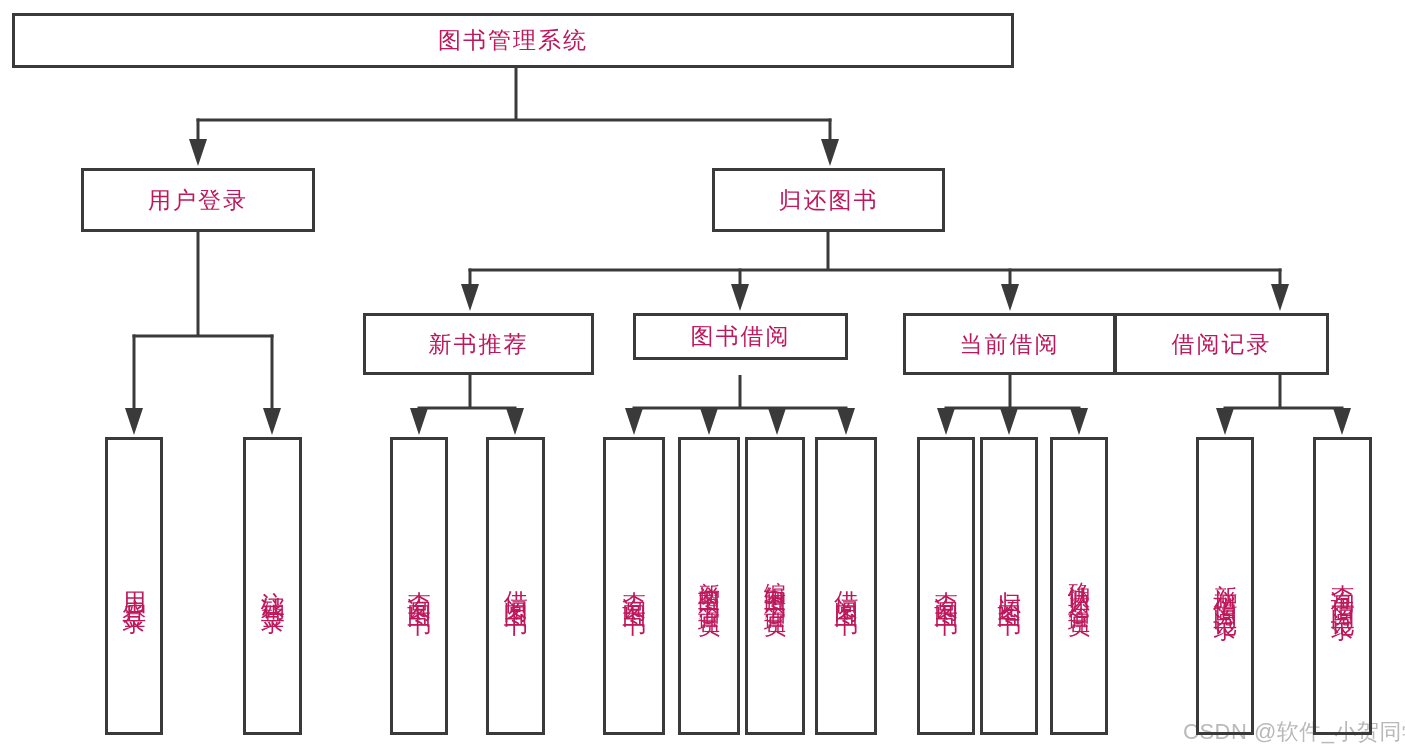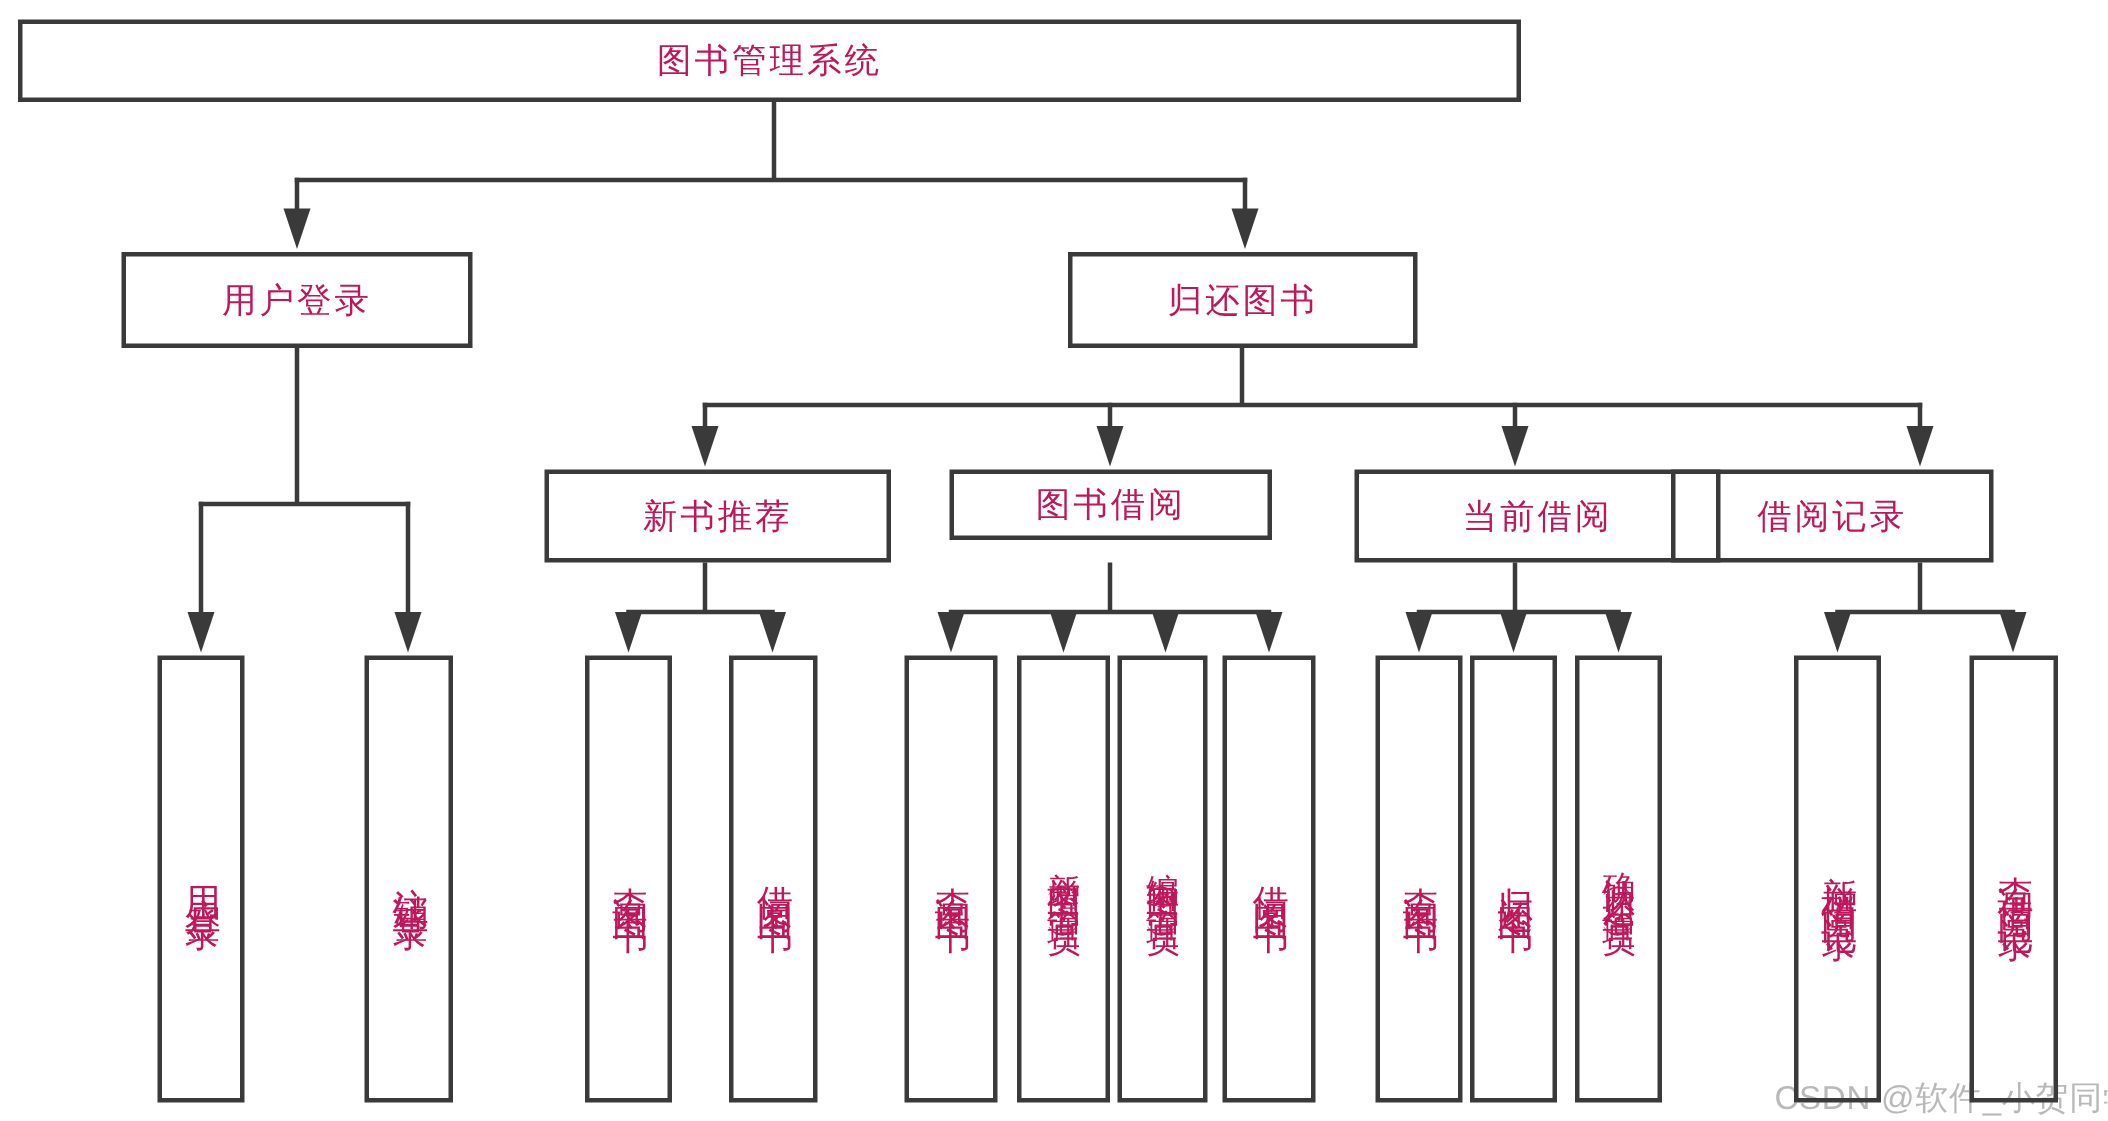--- a/index.html
+++ b/index.html
@@ -125,21 +125,21 @@
   <div class="box" style="left:712px;top:168px;width:233px;height:64px">
     <span class="h-label">归还图书</span>
   </div>
 
   <div class="box" style="left:363px;top:313px;width:231px;height:62px">
     <span class="h-label">新书推荐</span>
   </div>
   <div class="box" style="left:633px;top:313px;width:215px;height:47px">
     <span class="h-label">图书借阅</span>
   </div>
-  <div class="box" style="left:903px;top:313px;width:244px;height:62px">
+  <div class="box" style="left:903px;top:313px;width:213px;height:62px">
     <span class="h-label">当前借阅</span>
   </div>
   <div class="box" style="left:1114px;top:313px;width:215px;height:62px">
     <span class="h-label">借阅记录</span>
   </div>
 
   <div class="box leaf" style="left:105px;top:437px;width:58px;height:298px">
     <span class="v-label">用户登录</span>
   </div>
   <div class="box leaf" style="left:243px;top:437px;width:59px;height:298px">

